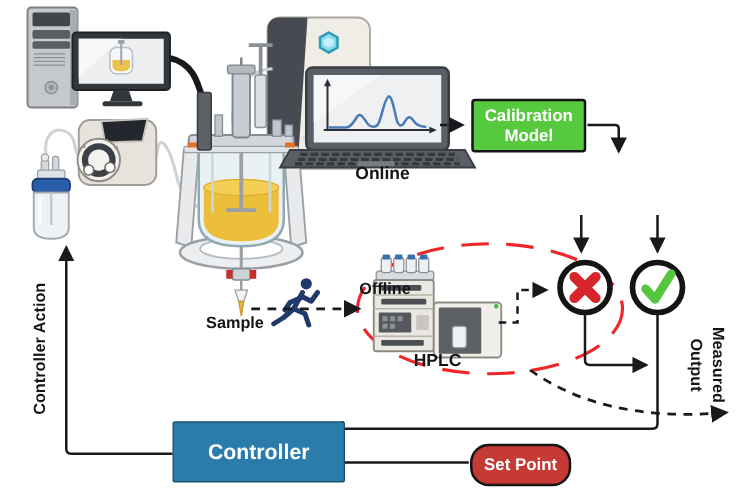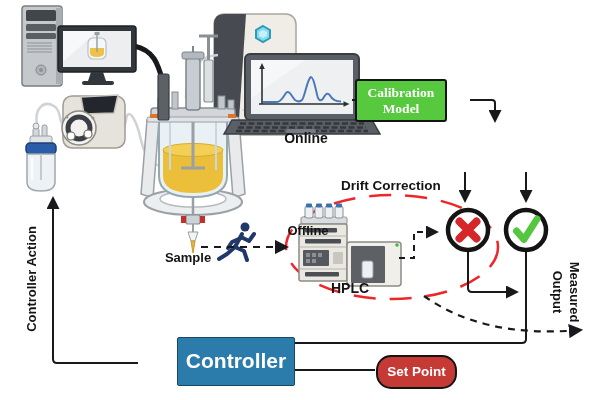--- a/index.html
+++ b/index.html
@@ -2,24 +2,24 @@
 <html><head>
 <meta charset="utf-8">
 <style>
   html,body{margin:0;padding:0;background:#fff;}
   .stage{position:relative;width:600px;height:400px;background:#ffffff;overflow:hidden;
          font-family:"Liberation Sans",sans-serif;}
   .stage svg.scene{position:absolute;left:0;top:0;}
   .lbl{position:absolute;font-weight:bold;color:#141414;text-align:center;line-height:1.12;}
   .node{position:absolute;display:flex;align-items:center;justify-content:center;
         text-align:center;font-weight:bold;color:#ffffff;box-sizing:border-box;line-height:1.15;}
-  .node-cal{left:355px;top:79px;width:92px;height:43px;border:2.2px solid #141414;border-radius:3px;font-size:13.5px;font-family:Liberation Serif, serif;}
+  .node-cal{left:377px;top:79px;width:92px;height:43px;border:2.2px solid #141414;border-radius:3px;font-size:13.5px;}
   .node-met{left:422px;top:128px;width:145px;height:44px;border:2.2px solid #141414;border-radius:6px;font-size:14.5px;}
   .node-met span{display:block;width:100px;}
-  .node-ctl{left:138px;top:337px;width:118px;height:49px;border:1.5px solid #164a63;border-radius:2px;font-size:21px;margin-left:39px;}
+  .node-ctl{left:138px;top:337px;width:138px;height:49px;border:1.5px solid #164a63;border-radius:2px;font-size:17px;}
   .node-sp{left:376px;top:355px;width:81px;height:34px;border:2.5px solid #141414;border-radius:15px;font-size:13.5px;}
   .lbl-feedpump{left:48px;top:150px;width:60px;font-size:13px;}
   .lbl-online{left:271px;top:131px;width:70px;font-size:14px;text-align:center;}
   .lbl-sample{left:158px;top:251px;width:60px;font-size:13px;}
   .lbl-offline{left:254px;top:224px;width:52px;font-size:13px;margin-left:28px;}
   .lbl-hplc{left:320px;top:281px;width:60px;font-size:14px;}
   .lbl-drift{left:330px;top:178px;width:122px;font-size:13.5px;}
   .lbl-ctlaction{left:-27px;top:271px;width:120px;height:16px;font-size:13px;
                  transform:rotate(-90deg);transform-origin:center;}
   .lbl-measured{left:521px;top:272px;width:82px;height:40px;font-size:13px;line-height:1.3;
@@ -216,21 +216,20 @@
     <g>
       <circle cx="526" cy="230" r="20" fill="#ffffff" stroke="#141414" stroke-width="4.5"></circle>
       <path d="M516.5,231 L524,239.5 L537,219" stroke="#54c63f" stroke-width="7" stroke-linecap="round" stroke-linejoin="round" fill="none" style="stroke: rgb(84, 198, 63);"></path>
     </g>
   </svg>
 
   <div class="lbl lbl-online">Online</div>
   <div class="lbl lbl-sample">Sample</div>
   <div class="lbl lbl-offline">Offline</div>
   <div class="lbl lbl-hplc">HPLC</div>
-  <div class="lbl lbl-drift">Drift Correction</div>
   <div class="lbl lbl-ctlaction">Controller Action</div>
   <div class="lbl lbl-measured">Measured
 Output</div>
 
   <div class="node node-cal" style="background-color: rgb(87, 201, 62);">
     <span>Calibration Model</span>
   </div>
   <div class="node node-ctl" style="background-color: rgb(43, 124, 171);">
     <span>Controller</span>
   </div>

